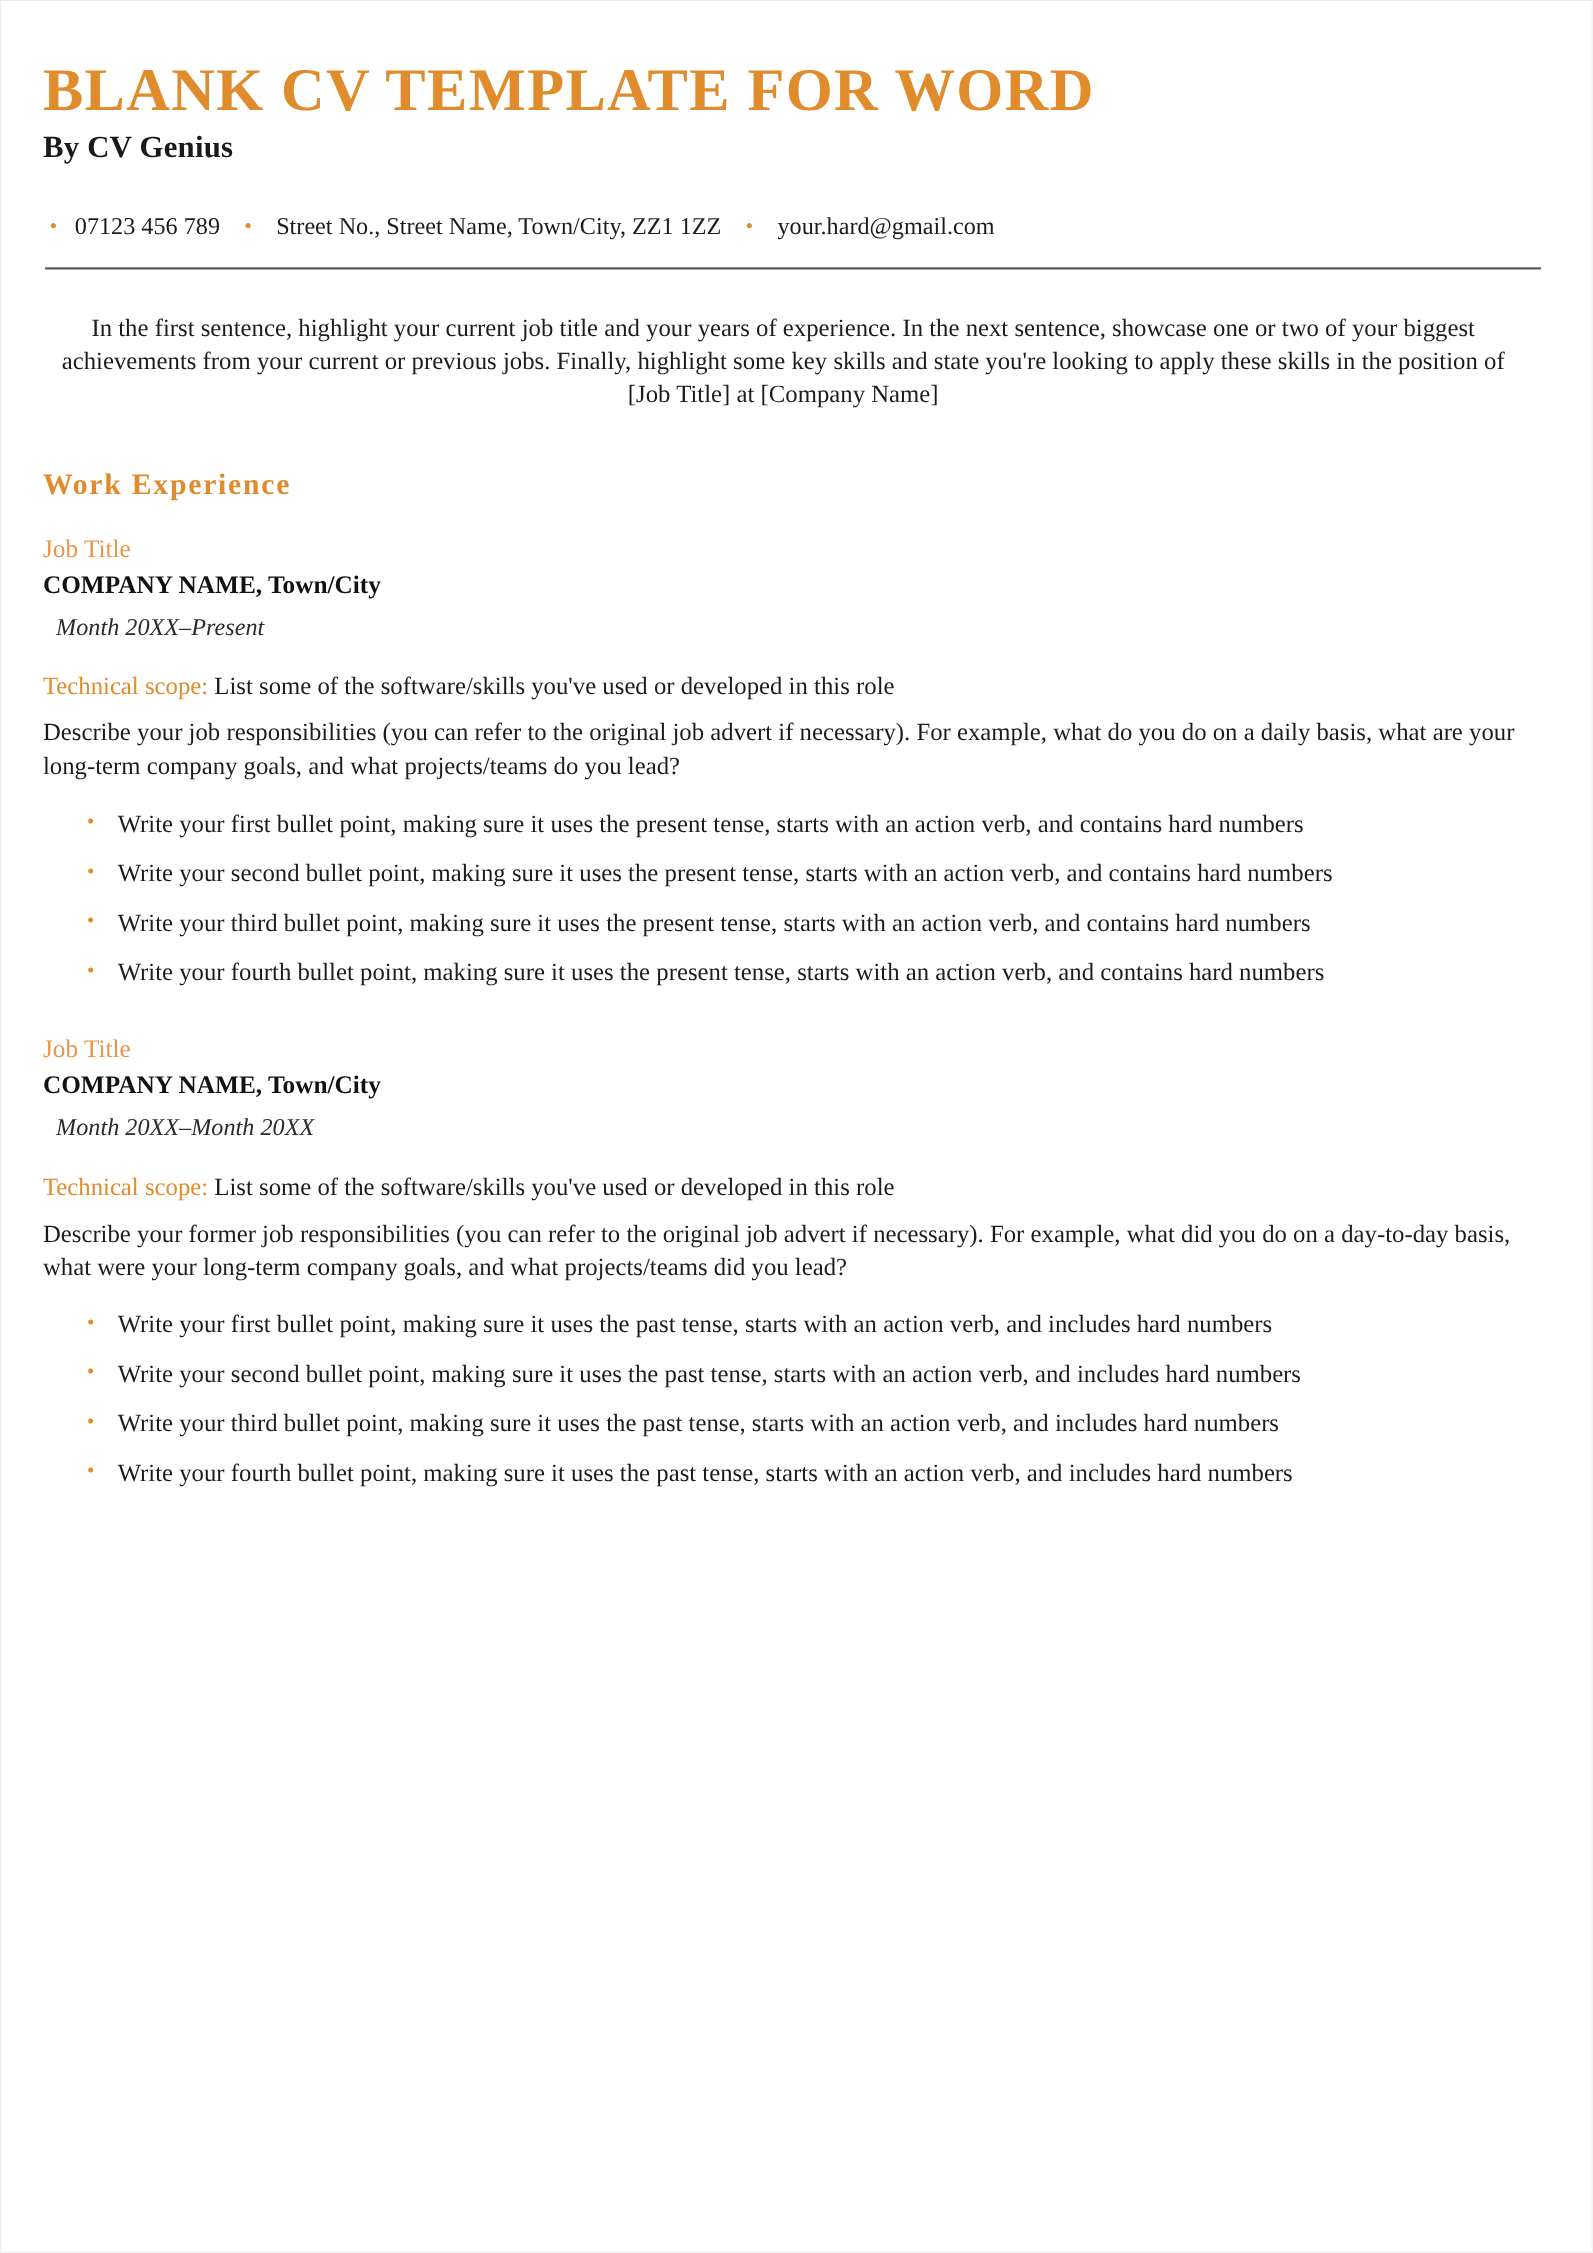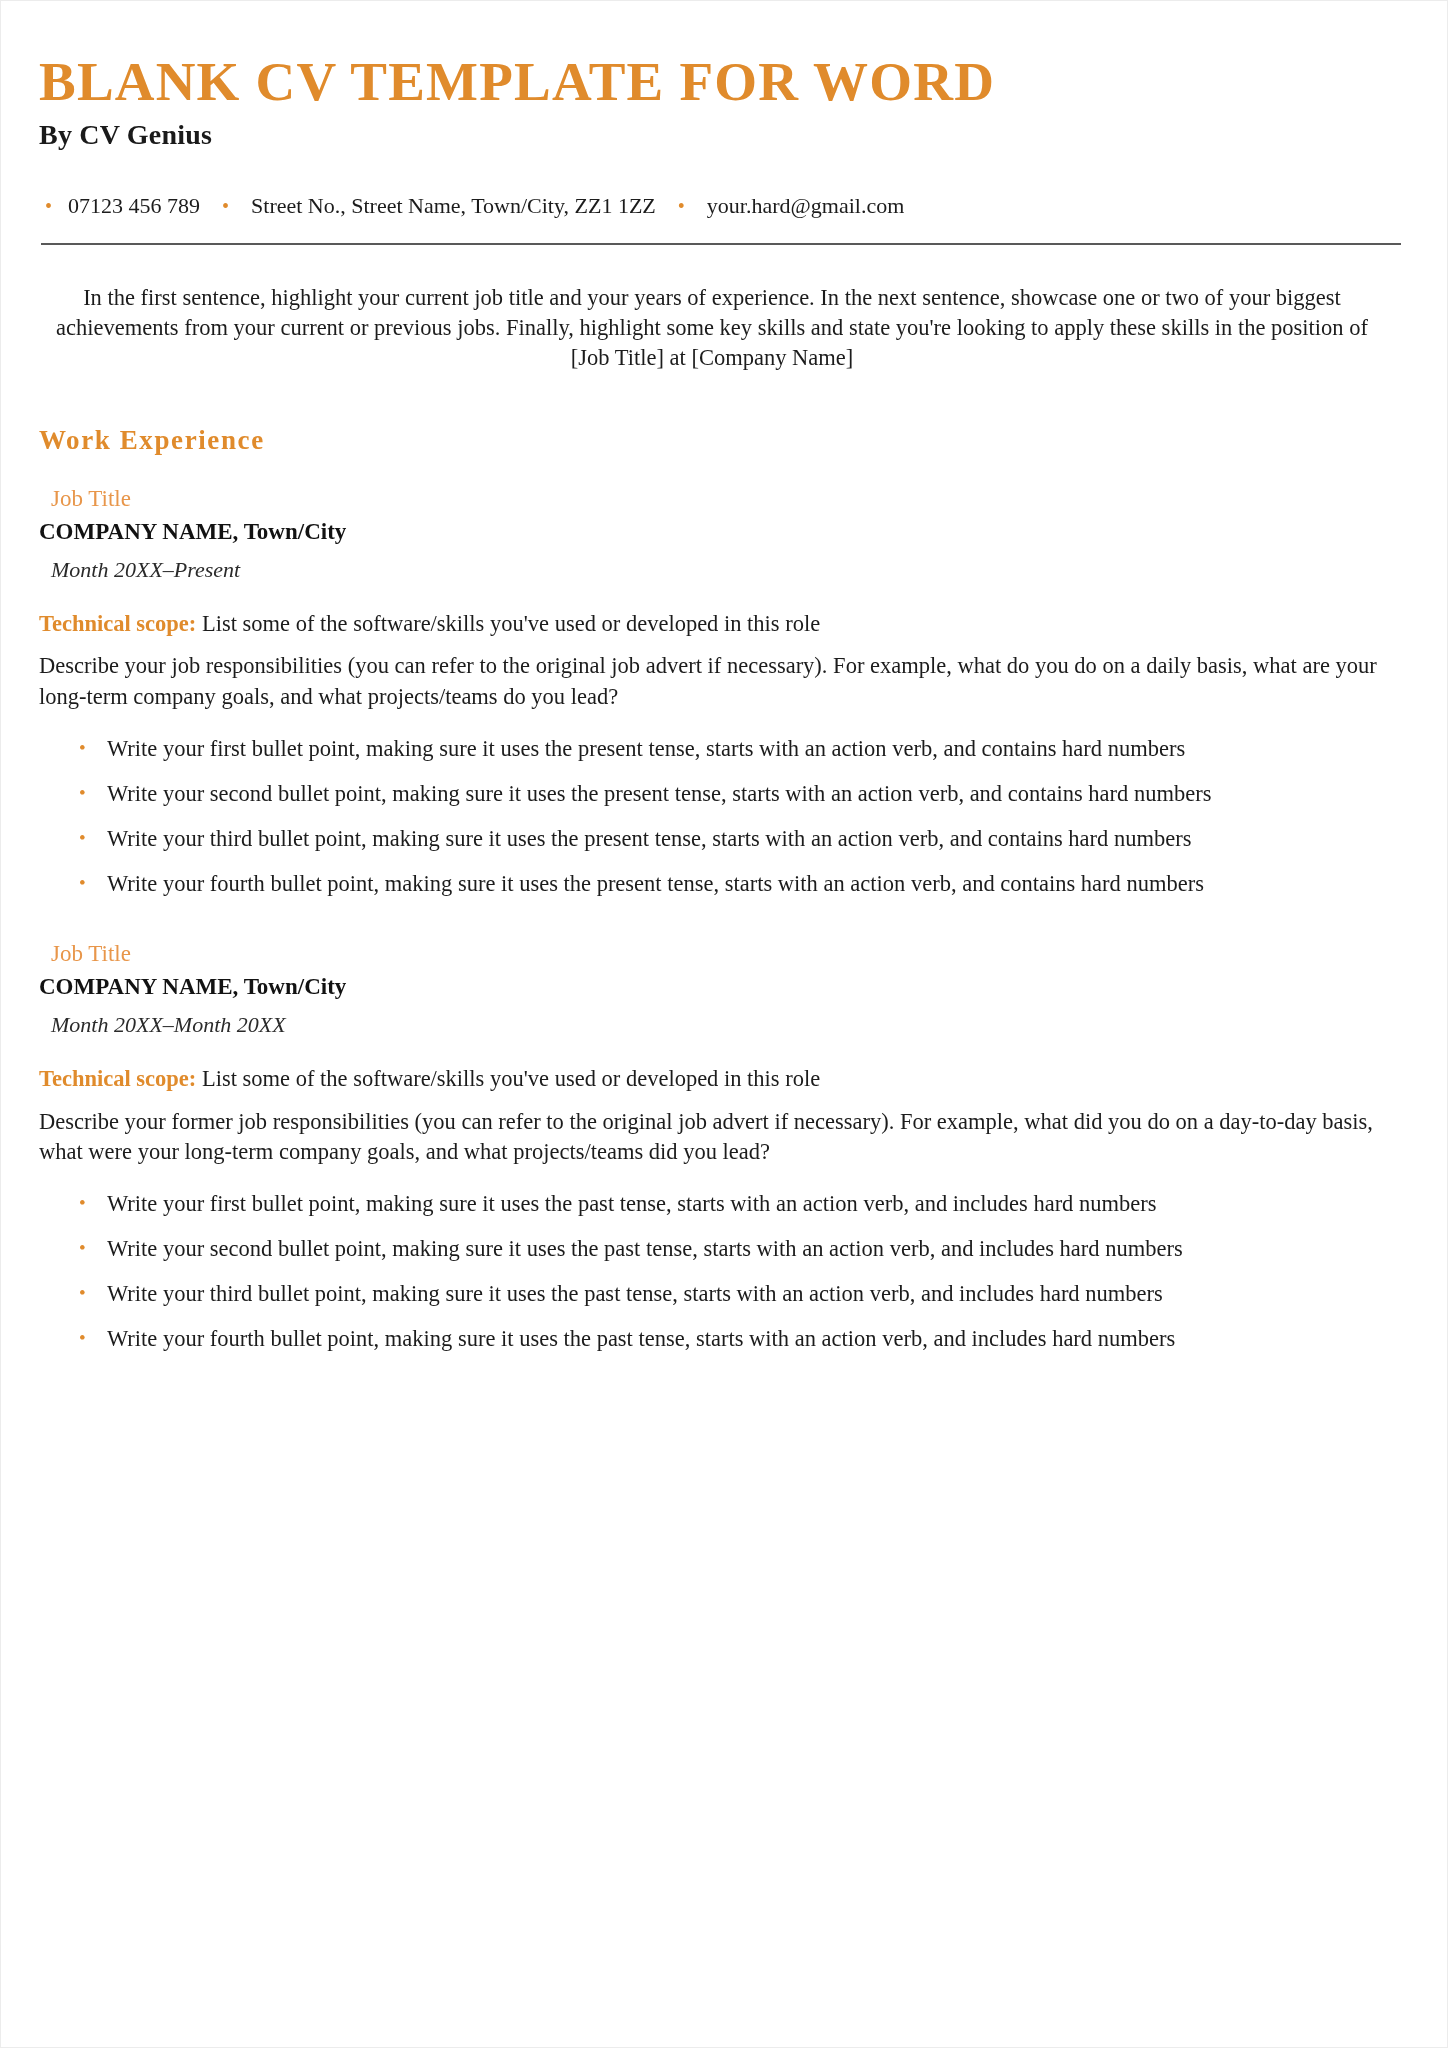--- a/index.html
+++ b/index.html
@@ -93,21 +93,21 @@
     margin: 52px 0 0 0;
   }
 
   .job {
     margin-top: 30px;
   }
   .job-title {
     font-size: 23px;
     font-weight: 400;
     color: #e8964a;
-    margin: 0 0 7px 12px;
+    margin: 0 0 7px 0;
   }
   .job-company {
     font-size: 23px;
     font-weight: 700;
     color: #121212;
     margin: 0 0 6px 0;
   }
   .job-dates {
     font-size: 22px;
     font-style: italic;
@@ -115,21 +115,21 @@
     margin: 12px;
   }
 
   .tech-scope {
     font-size: 22.5px;
     color: #1c1c1c;
     margin: 26px 0 0 0;
     line-height: 1.3;
   }
   .tech-scope .label {
-    font-weight: 700;
+    font-weight: 400;
     color: #e08b2c;
   }
 
   .job-desc {
     font-size: 22.5px;
     line-height: 1.34;
     color: #1c1c1c;
     margin: 13px 22px 0 0;
   }
 

